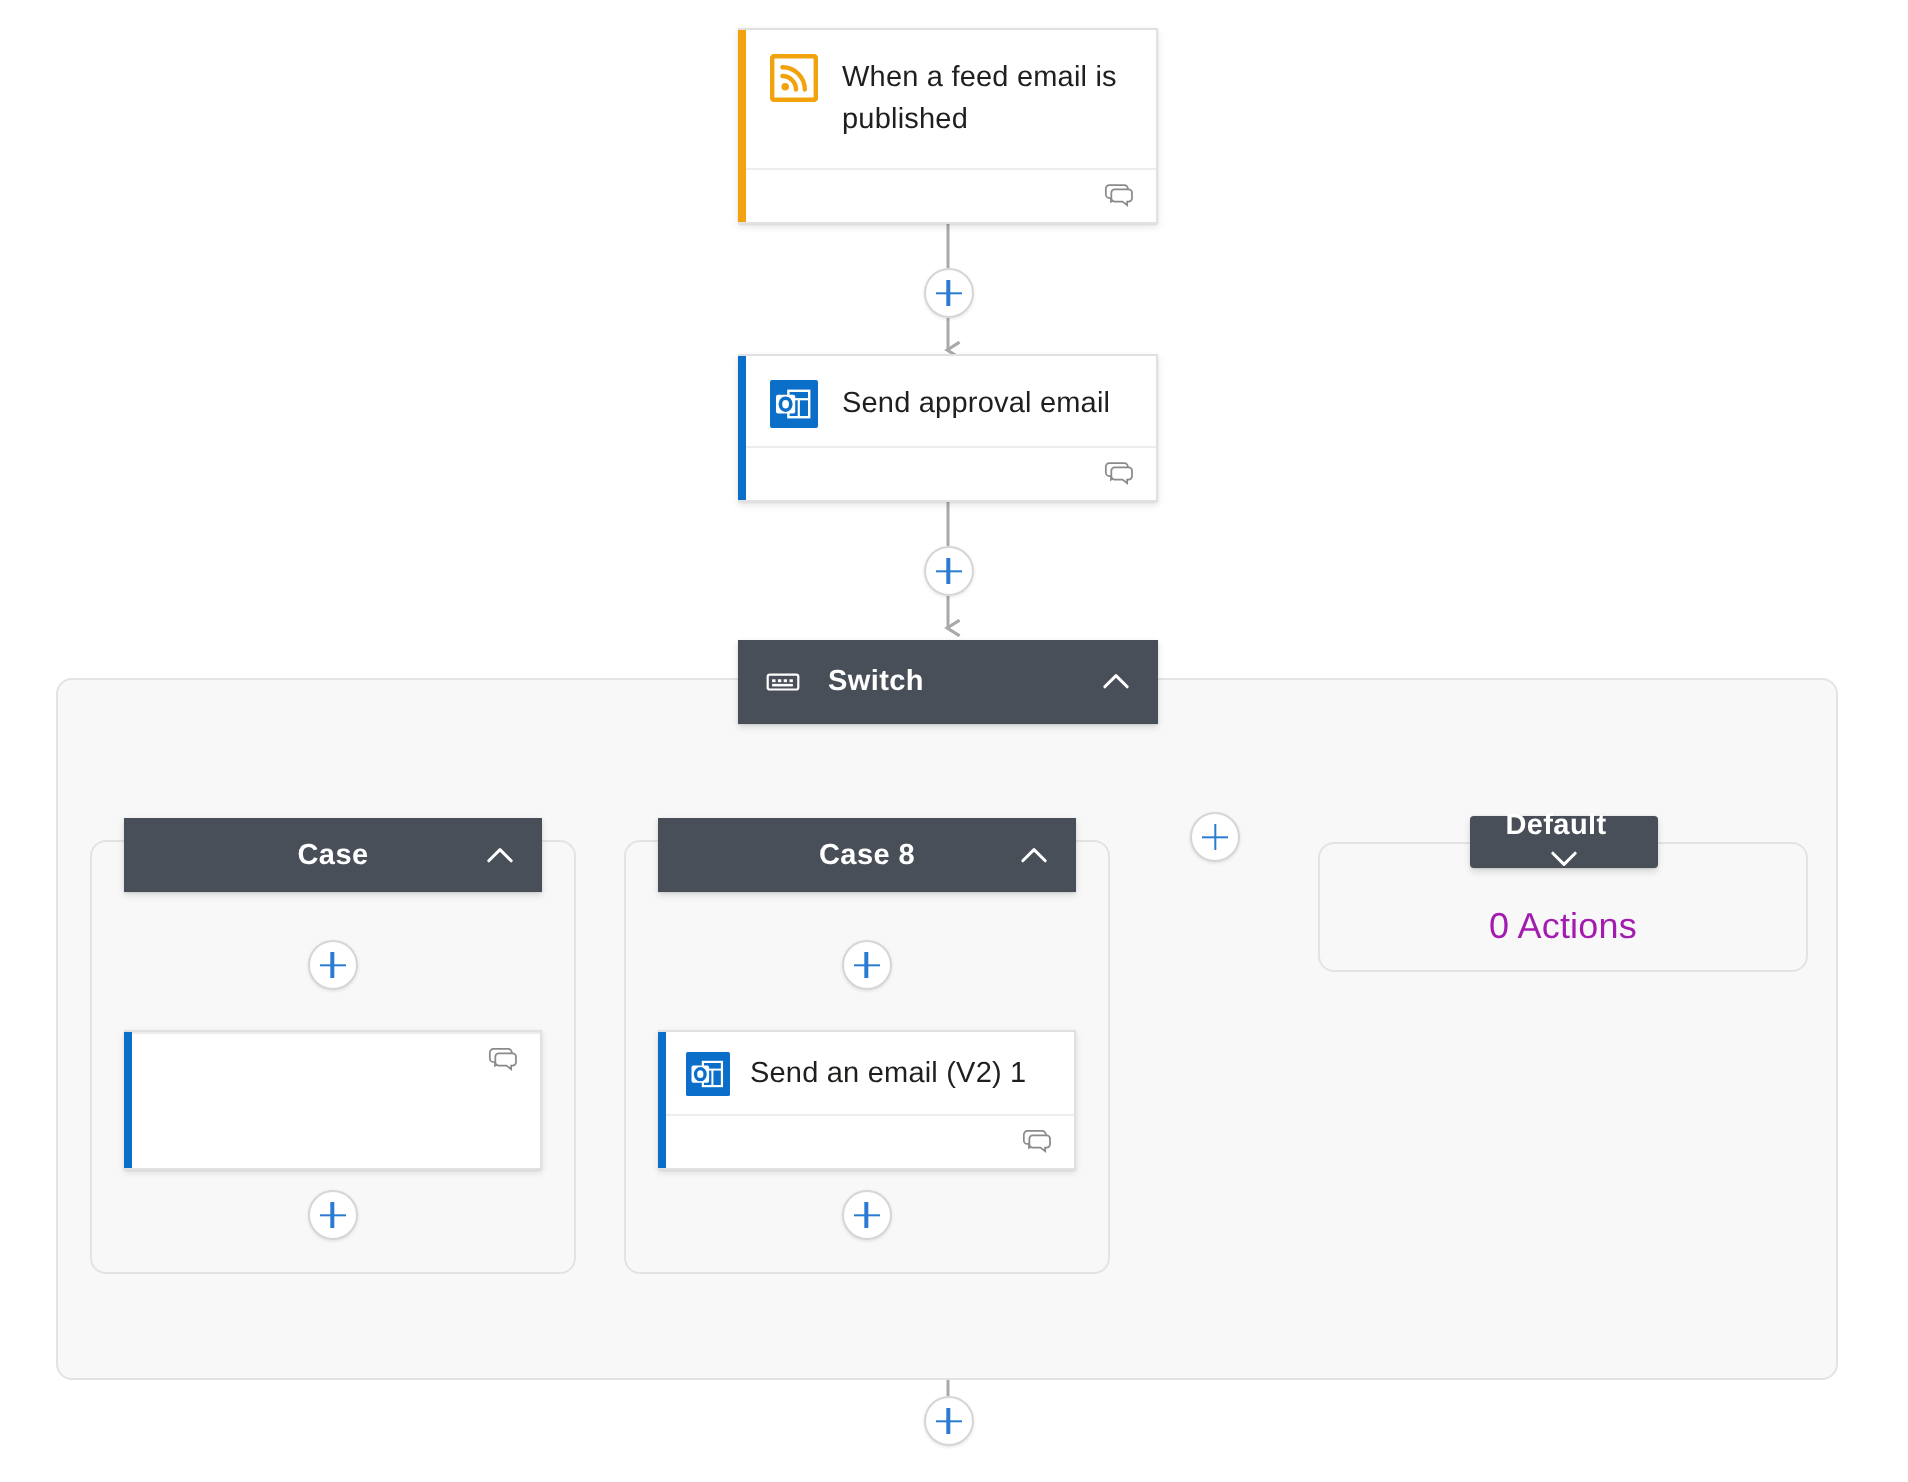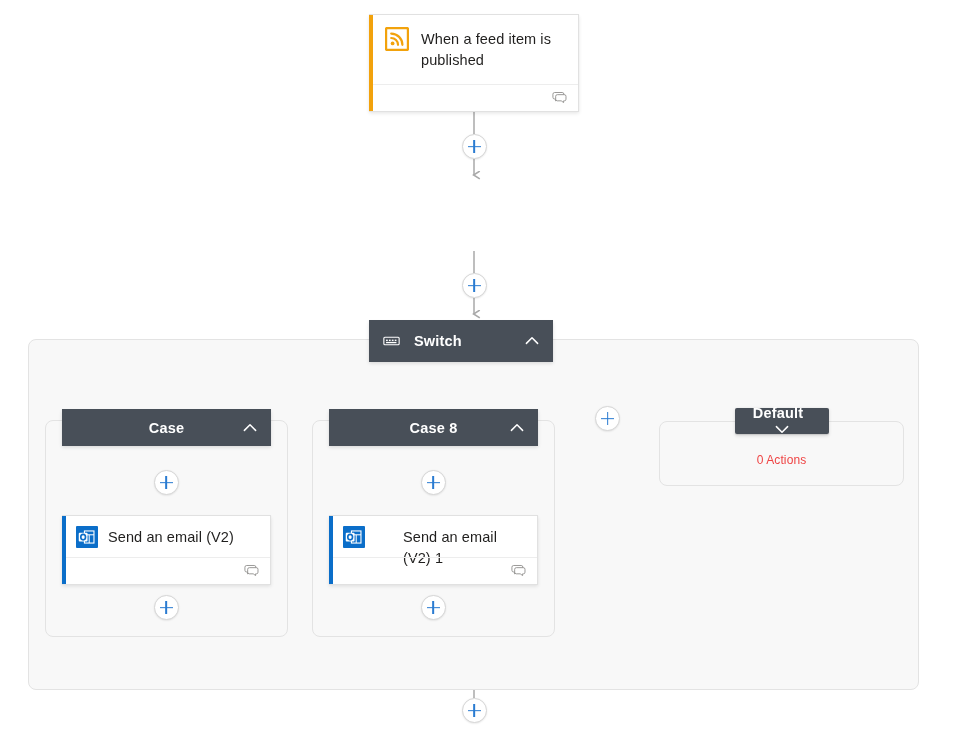--- a/index.html
+++ b/index.html
@@ -161,22 +161,22 @@
   #default-head {
     justify-content: center;
     border-radius: 2px;
   }
   #default-head .dh-label { margin-right: 8px; }
 
   
   .zero-actions {
     position: absolute;
     z-index: 3;
-    font-size: 12px;
-    color: #ef4444;
+    font-size: 18px;
+    color: #a21caf;
     text-align: center;
     letter-spacing: .1px;
   }
 
   
   .plus {
     position: absolute;
     width: 25px;
     height: 25px;
     border-radius: 50%;
@@ -243,38 +243,58 @@
 
   <div class="node" id="node-trigger" style="left:369px; top:14px; width:210px; height:98px;">
     <span class="accent" style="background:#f2a20c;"></span>
     <div class="node-head">
       <svg class="ic" viewBox="0 0 24 24">
         <rect x="1" y="1" width="22" height="22" rx="1.5" fill="none" stroke="#f2a20c" stroke-width="2.4"></rect>
         <circle cx="7.6" cy="16.4" r="1.9" fill="#f2a20c"></circle>
         <path d="M6.2,11.0 a6.8,6.8 0 0 1 6.8,6.8" fill="none" stroke="#f2a20c" stroke-width="2.2" stroke-linecap="round"></path>
         <path d="M6.2,6.6 a11.2,11.2 0 0 1 11.2,11.2" fill="none" stroke="#f2a20c" stroke-width="2.2" stroke-linecap="round"></path>
       </svg>
-      <div class="node-title">When a feed item is published</div>
+      <div class="node-title">When a feed email is published</div>
     </div>
     <div class="node-foot">
       <svg class="foot-ic" viewBox="0 0 18 16">
         <path d="M3.2,1.4 h9.0 a2.1,2.1 0 0 1 2.1,2.1 v3.6 a2.1,2.1 0 0 1 -2.1,2.1 h-5.1 l-2.9,2.2 v-2.2 h-1.0 a2.1,2.1 0 0 1 -2.1,-2.1 v-3.6 a2.1,2.1 0 0 1 2.1,-2.1 z" fill="none" stroke="#605e5c" stroke-width="1.05"></path>
         <path d="M6.4,4.0 h8.4 a2.0,2.0 0 0 1 2.0,2.0 v3.4 a2.0,2.0 0 0 1 -2.0,2.0 h-0.9 v2.1 l-2.8,-2.1 h-4.7 a2.0,2.0 0 0 1 -2.0,-2.0 v-3.4 a2.0,2.0 0 0 1 2.0,-2.0 z" fill="#ffffff" stroke="#605e5c" stroke-width="1.05"></path>
       </svg>
     </div>
   </div>
 
   <div class="plus" style="left:461.5px; top:134px;"></div>
 
+  <div class="node" id="node-approval" style="left:369px; top:177px; width:210px; height:74px;">
+    <span class="accent" style="background:#0b6ec9;"></span>
+    <div class="node-head">
+      <svg class="ic" viewBox="0 0 24 24">
+        <rect x="0" y="0" width="24" height="24" rx="1" fill="#0b6ec9"></rect>
+        <rect x="9.2" y="5.4" width="10.4" height="13.2" fill="none" stroke="#ffffff" stroke-width="1.2"></rect>
+        <line x1="9.2" y1="9.6" x2="19.6" y2="9.6" stroke="#ffffff" stroke-width="1.1"></line>
+        <line x1="14.4" y1="9.6" x2="14.4" y2="18.6" stroke="#ffffff" stroke-width="1.1"></line>
+        <rect x="3.0" y="7.4" width="9.6" height="9.4" rx="1" fill="#ffffff"></rect>
+        <ellipse cx="7.8" cy="12.1" rx="2.6" ry="3.0" fill="none" stroke="#0b6ec9" stroke-width="1.8"></ellipse>
+      </svg>
+      <div class="node-title">Send approval email</div>
+    </div>
+    <div class="node-foot">
+      <svg class="foot-ic" viewBox="0 0 18 16">
+        <path d="M3.2,1.4 h9.0 a2.1,2.1 0 0 1 2.1,2.1 v3.6 a2.1,2.1 0 0 1 -2.1,2.1 h-5.1 l-2.9,2.2 v-2.2 h-1.0 a2.1,2.1 0 0 1 -2.1,-2.1 v-3.6 a2.1,2.1 0 0 1 2.1,-2.1 z" fill="none" stroke="#605e5c" stroke-width="1.05"></path>
+        <path d="M6.4,4.0 h8.4 a2.0,2.0 0 0 1 2.0,2.0 v3.4 a2.0,2.0 0 0 1 -2.0,2.0 h-0.9 v2.1 l-2.8,-2.1 h-4.7 a2.0,2.0 0 0 1 -2.0,-2.0 v-3.4 a2.0,2.0 0 0 1 2.0,-2.0 z" fill="#ffffff" stroke="#605e5c" stroke-width="1.05"></path>
+      </svg>
+    </div>
+  </div>
 
   <div class="plus" style="left:461.5px; top:273px;"></div>
 
   <div class="scope" id="switch-scope" style="left:28px; top:339px; width:891px; height:351px;"></div>
 
-  <div class="dark-head" id="switch-head" style="left:369px; top:320px; width:184px; height:42px;">
+  <div class="dark-head" id="switch-head" style="left:369px; top:320px; width:210px; height:42px;">
     <svg class="kbd-ic" viewBox="0 0 20 14">
       <rect x="1" y="2.6" width="18" height="8.8" rx="1.2" fill="none" stroke="#ffffff" stroke-width="1.3"></rect>
       <rect x="3.6" y="5.4" width="2.0" height="1.7" fill="#ffffff"></rect>
       <rect x="7.0" y="5.4" width="2.0" height="1.7" fill="#ffffff"></rect>
       <rect x="10.4" y="5.4" width="2.0" height="1.7" fill="#ffffff"></rect>
       <rect x="13.8" y="5.4" width="2.0" height="1.7" fill="#ffffff"></rect>
       <rect x="3.6" y="8.1" width="12.2" height="1.5" fill="#ffffff"></rect>
     </svg>
     <span class="dh-label">Switch</span>
     <svg class="chev" viewBox="0 0 16 16">
@@ -287,74 +307,63 @@
   <div class="dark-head case-head" style="left:62px; top:409px; width:209px; height:37px;">
     <span class="dh-label">Case</span>
     <svg class="chev" viewBox="0 0 16 16">
       <path d="M2.4,10.4 L8,4.8 L13.6,10.4" fill="none" stroke="#ffffff" stroke-width="1.5" stroke-linecap="round" stroke-linejoin="round"></path>
     </svg>
   </div>
 
   <div class="plus" style="left:153.5px; top:470px;"></div>
 
   <div class="node" style="left:62px; top:515px; width:209px; height:70px;">
+    <span class="accent" style="background:#0b6ec9;"></span>
+    <div class="node-foot">
+      <svg class="foot-ic" viewBox="0 0 18 16">
+        <path d="M3.2,1.4 h9.0 a2.1,2.1 0 0 1 2.1,2.1 v3.6 a2.1,2.1 0 0 1 -2.1,2.1 h-5.1 l-2.9,2.2 v-2.2 h-1.0 a2.1,2.1 0 0 1 -2.1,-2.1 v-3.6 a2.1,2.1 0 0 1 2.1,-2.1 z" fill="none" stroke="#605e5c" stroke-width="1.05"></path>
+        <path d="M6.4,4.0 h8.4 a2.0,2.0 0 0 1 2.0,2.0 v3.4 a2.0,2.0 0 0 1 -2.0,2.0 h-0.9 v2.1 l-2.8,-2.1 h-4.7 a2.0,2.0 0 0 1 -2.0,-2.0 v-3.4 a2.0,2.0 0 0 1 2.0,-2.0 z" fill="#ffffff" stroke="#605e5c" stroke-width="1.05"></path>
+      </svg>
+    </div>
+  </div>
+
+  <div class="plus" style="left:153.5px; top:595px;"></div>
+
+  <div class="case-box" style="left:312px; top:420px; width:243px; height:217px;"></div>
+
+  <div class="dark-head case-head" style="left:329px; top:409px; width:209px; height:37px;">
+    <span class="dh-label">Case 8</span>
+    <svg class="chev" viewBox="0 0 16 16">
+      <path d="M2.4,10.4 L8,4.8 L13.6,10.4" fill="none" stroke="#ffffff" stroke-width="1.5" stroke-linecap="round" stroke-linejoin="round"></path>
+    </svg>
+  </div>
+
+  <div class="plus" style="left:420.5px; top:470px;"></div>
+
+  <div class="node" style="left:329px; top:515px; width:209px; height:70px;">
     <span class="accent" style="background:#0b6ec9;"></span>
     <div class="node-head" style="padding:10px 10px 10px 14px;">
       <svg class="ic" viewBox="0 0 24 24" style="width:22px;height:22px;">
         <rect x="0" y="0" width="24" height="24" rx="1" fill="#0b6ec9"></rect>
         <rect x="9.2" y="5.4" width="10.4" height="13.2" fill="none" stroke="#ffffff" stroke-width="1.2"></rect>
         <line x1="9.2" y1="9.6" x2="19.6" y2="9.6" stroke="#ffffff" stroke-width="1.1"></line>
         <line x1="14.4" y1="9.6" x2="14.4" y2="18.6" stroke="#ffffff" stroke-width="1.1"></line>
         <rect x="3.0" y="7.4" width="9.6" height="9.4" rx="1" fill="#ffffff"></rect>
         <ellipse cx="7.8" cy="12.1" rx="2.6" ry="3.0" fill="none" stroke="#0b6ec9" stroke-width="1.8"></ellipse>
       </svg>
-      <div class="node-title" style="margin-left:10px;padding-top:1px;">Send an email (V2)</div>
+      <div class="node-title" style="margin-left:10px;padding-top:1px;">Send an email (V2) 1</div>
     </div>
     <div class="node-foot">
       <svg class="foot-ic" viewBox="0 0 18 16">
         <path d="M3.2,1.4 h9.0 a2.1,2.1 0 0 1 2.1,2.1 v3.6 a2.1,2.1 0 0 1 -2.1,2.1 h-5.1 l-2.9,2.2 v-2.2 h-1.0 a2.1,2.1 0 0 1 -2.1,-2.1 v-3.6 a2.1,2.1 0 0 1 2.1,-2.1 z" fill="none" stroke="#605e5c" stroke-width="1.05"></path>
         <path d="M6.4,4.0 h8.4 a2.0,2.0 0 0 1 2.0,2.0 v3.4 a2.0,2.0 0 0 1 -2.0,2.0 h-0.9 v2.1 l-2.8,-2.1 h-4.7 a2.0,2.0 0 0 1 -2.0,-2.0 v-3.4 a2.0,2.0 0 0 1 2.0,-2.0 z" fill="#ffffff" stroke="#605e5c" stroke-width="1.05"></path>
       </svg>
     </div>
   </div>
 
-  <div class="plus" style="left:153.5px; top:595px;"></div>
-
-  <div class="case-box" style="left:312px; top:420px; width:243px; height:217px;"></div>
-
-  <div class="dark-head case-head" style="left:329px; top:409px; width:209px; height:37px;">
-    <span class="dh-label">Case 8</span>
-    <svg class="chev" viewBox="0 0 16 16">
-      <path d="M2.4,10.4 L8,4.8 L13.6,10.4" fill="none" stroke="#ffffff" stroke-width="1.5" stroke-linecap="round" stroke-linejoin="round"></path>
-    </svg>
-  </div>
-
-  <div class="plus" style="left:420.5px; top:470px;"></div>
-
-  <div class="node" style="left:329px; top:515px; width:209px; height:70px;">
-    <span class="accent" style="background:#0b6ec9;"></span>
-    <div class="node-head" style="padding:10px 10px 10px 14px;gap:28px;">
-      <svg class="ic" viewBox="0 0 24 24" style="width:22px;height:22px;">
-        <rect x="0" y="0" width="24" height="24" rx="1" fill="#0b6ec9"></rect>
-        <rect x="9.2" y="5.4" width="10.4" height="13.2" fill="none" stroke="#ffffff" stroke-width="1.2"></rect>
-        <line x1="9.2" y1="9.6" x2="19.6" y2="9.6" stroke="#ffffff" stroke-width="1.1"></line>
-        <line x1="14.4" y1="9.6" x2="14.4" y2="18.6" stroke="#ffffff" stroke-width="1.1"></line>
-        <rect x="3.0" y="7.4" width="9.6" height="9.4" rx="1" fill="#ffffff"></rect>
-        <ellipse cx="7.8" cy="12.1" rx="2.6" ry="3.0" fill="none" stroke="#0b6ec9" stroke-width="1.8"></ellipse>
-      </svg>
-      <div class="node-title" style="margin-left:10px;padding-top:1px;">Send an email (V2) 1</div>
-    </div>
-    <div class="node-foot">
-      <svg class="foot-ic" viewBox="0 0 18 16">
-        <path d="M3.2,1.4 h9.0 a2.1,2.1 0 0 1 2.1,2.1 v3.6 a2.1,2.1 0 0 1 -2.1,2.1 h-5.1 l-2.9,2.2 v-2.2 h-1.0 a2.1,2.1 0 0 1 -2.1,-2.1 v-3.6 a2.1,2.1 0 0 1 2.1,-2.1 z" fill="none" stroke="#605e5c" stroke-width="1.05"></path>
-        <path d="M6.4,4.0 h8.4 a2.0,2.0 0 0 1 2.0,2.0 v3.4 a2.0,2.0 0 0 1 -2.0,2.0 h-0.9 v2.1 l-2.8,-2.1 h-4.7 a2.0,2.0 0 0 1 -2.0,-2.0 v-3.4 a2.0,2.0 0 0 1 2.0,-2.0 z" fill="#ffffff" stroke="#605e5c" stroke-width="1.05"></path>
-      </svg>
-    </div>
-  </div>
-
   <div class="plus" style="left:420.5px; top:595px;"></div>
 
   <div class="plus" style="left:595px; top:406px;"></div>
 
   <div class="case-box" style="left:659px; top:421px; width:245px; height:65px;"></div>
 
   <div class="dark-head" id="default-head" style="left:735px; top:408px; width:94px; height:26px;flex-direction:column;">
     <span class="dh-label">Default</span>
     <svg class="chev" viewBox="0 0 16 16">
       <path d="M2.4,5.6 L8,11.2 L13.6,5.6" fill="none" stroke="#ffffff" stroke-width="1.5" stroke-linecap="round" stroke-linejoin="round"></path>

